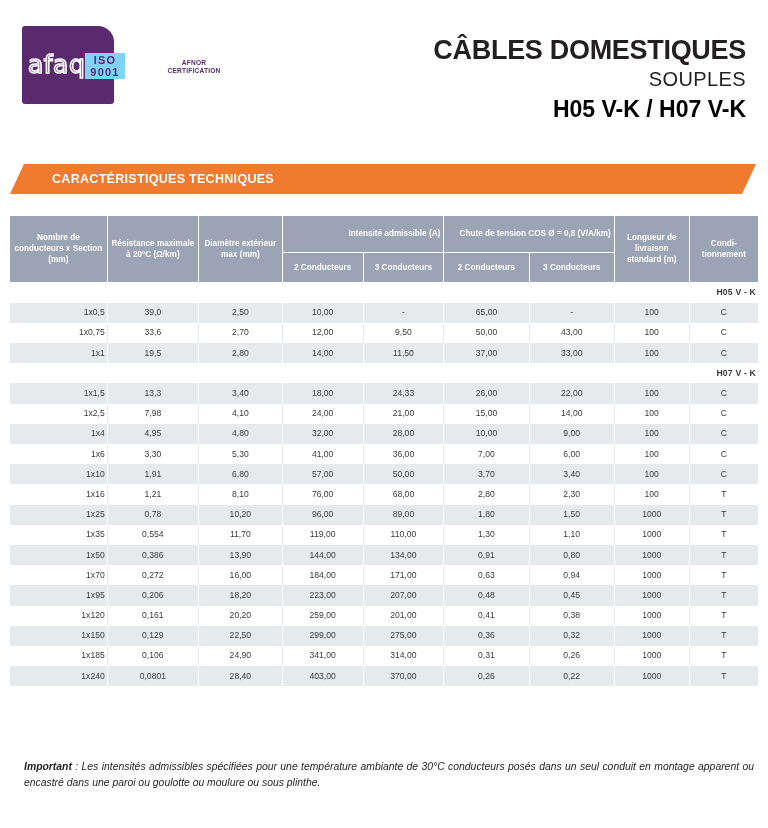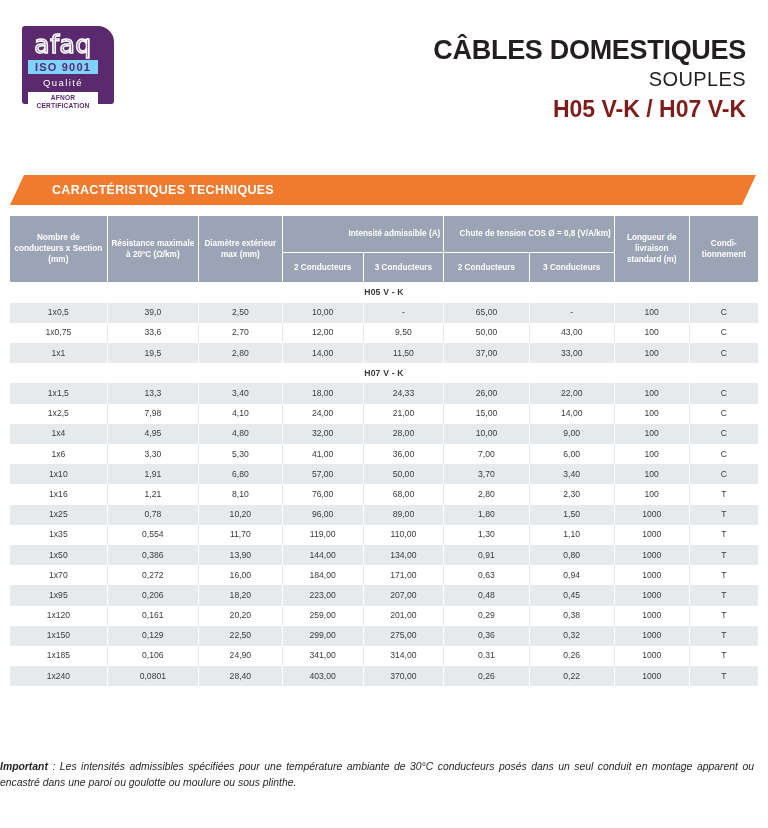--- a/index.html
+++ b/index.html
@@ -25,21 +25,21 @@
 
   
   .logo {
     width: 92px;
     height: 78px;
     background: #5b2a6e;
     border-radius: 3px 16px 3px 3px;
     position: relative;
     padding: 5px 16px 6px 6px;
     display: flex;
-    flex-direction: column;
+    flex-direction: row;
     align-items: center;
     justify-content: flex-start;
     flex: none;
   }
   .logo-afaq {
     font-family: "DejaVu Sans", sans-serif;
     font-size: 25px;
     font-weight: 400;
     letter-spacing: 0.5px;
     color: #5b2a6e;
@@ -92,38 +92,37 @@
     font-weight: normal;
     letter-spacing: 0.4px;
     line-height: 26px;
     color: #231f20;
   }
   .title-ref {
     font-size: 23px;
     font-weight: bold;
     letter-spacing: 0px;
     line-height: 30px;
-    color: #7f1d1d;
+    color: #000000;
     margin-top: 2px;
     text-align: right;
   }
 
   
   .banner-wrap { padding: 14px 0 0 0; height: 52px; position: relative; }
   .banner {
     position: absolute;
     left: 10px;
     right: 12px;
     top: 14px;
     height: 30px;
     background: #f07b2e;
     clip-path: polygon(14px 0, 100% 0, calc(100% - 14px) 100%, 0 100%);
     display: flex;
     align-items: center;
-    margin-top: 11px;
   }
   .banner-text {
     color: #ffffff;
     font-size: 12.5px;
     font-weight: bold;
     letter-spacing: 0.3px;
     margin-left: 42px;
   }
 
   
@@ -166,30 +165,30 @@
     font-size: 8.6px;
     color: #3a3a3a;
     text-align: center;
     padding: 4.6px 2px;
     border-left: 1.2px solid #ffffff;
     border-right: 1.2px solid #ffffff;
     line-height: 11px;
   }
   tbody.data tr.odd td { background: #e7eaec; }
   tbody.data tr.even td { background: #ffffff; }
-  tbody.data tr td:first-child { border-left: none; }
+  tbody.data tr td:first-child { border-left: none; text-align: right; }
   tbody.data tr td:last-child { border-right: none; }
   tbody.data tr.even td { border-left-color: #e7eaec; border-right-color: #e7eaec; }
   tbody.data tr.even td:first-child { border-left: none; }
   tbody.data tr.even td:last-child { border-right: none; }
 
   
   .footnote {
     position: absolute;
-    left: 0;
+    left: 24px;
     right: 14px;
     bottom: 38px;
     font-size: 10.4px;
     font-style: italic;
     line-height: 15.5px;
     color: #231f20;
     text-align: justify;
   }
   .footnote b { font-style: italic; font-weight: bold; }
 </style>
@@ -411,21 +410,21 @@
           <td>0,45</td>
           <td>1000</td>
           <td>T</td>
         </tr>
         <tr class="even">
           <td>1x120</td>
           <td>0,161</td>
           <td>20,20</td>
           <td>259,00</td>
           <td>201,00</td>
-          <td>0,29</td>
+          <td>0,41</td>
           <td>0,38</td>
           <td>1000</td>
           <td>T</td>
         </tr>
         <tr class="odd">
           <td>1x150</td>
           <td>0,129</td>
           <td>22,50</td>
           <td>299,00</td>
           <td>275,00</td>

